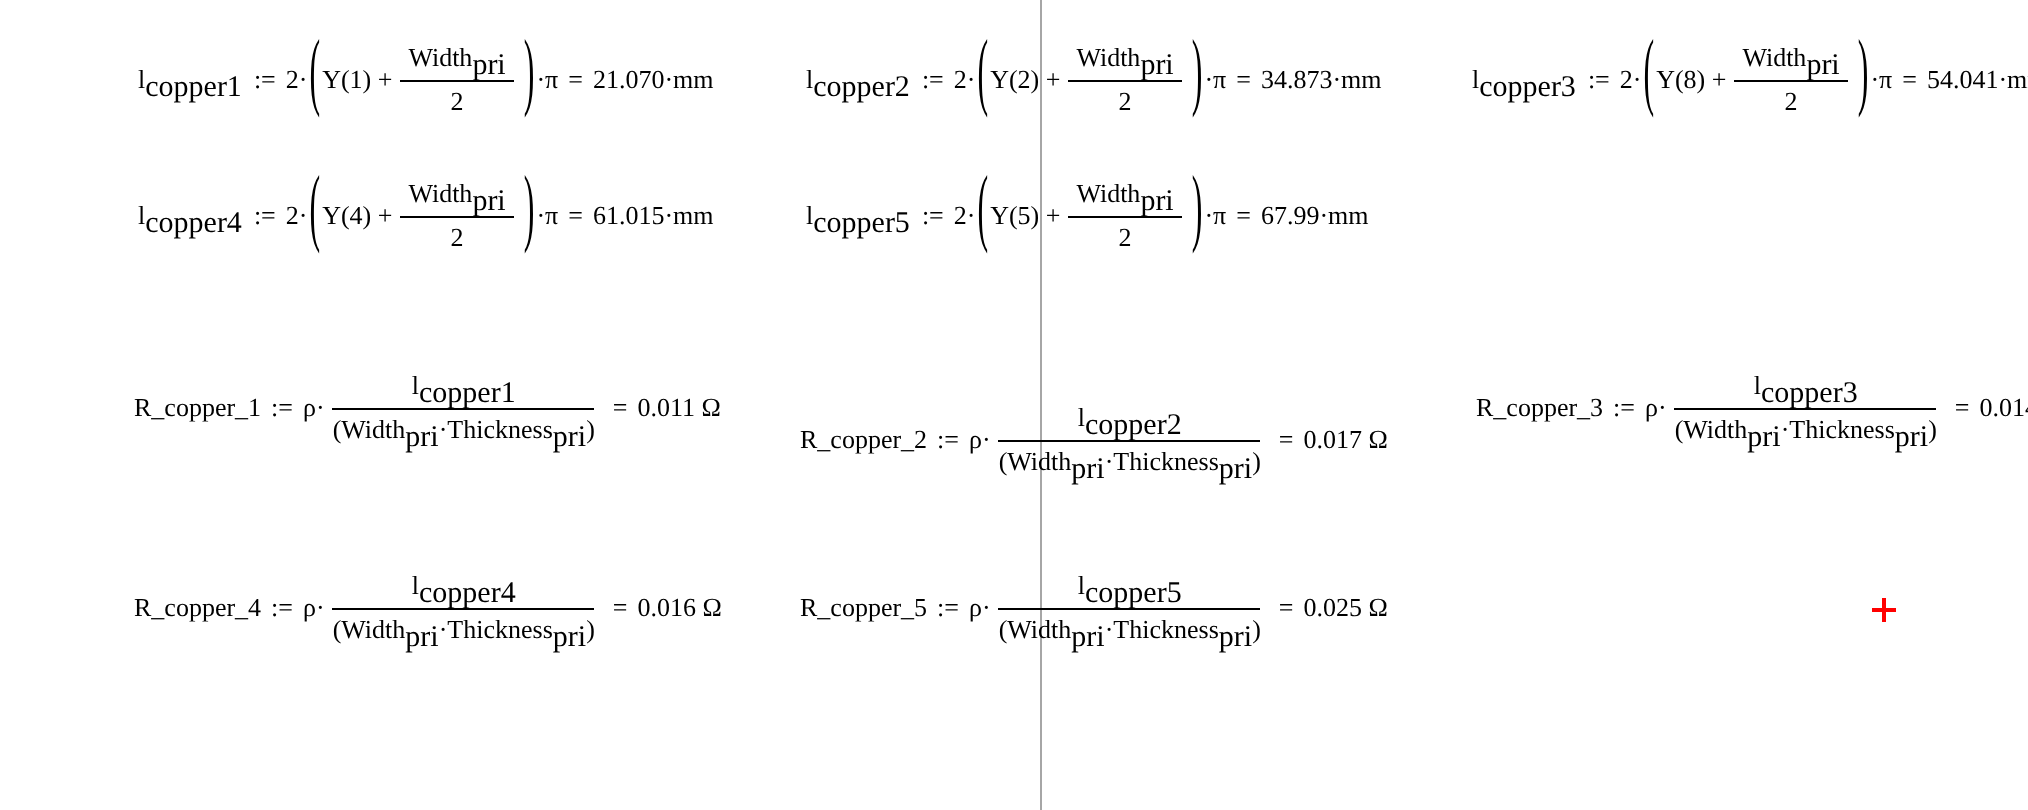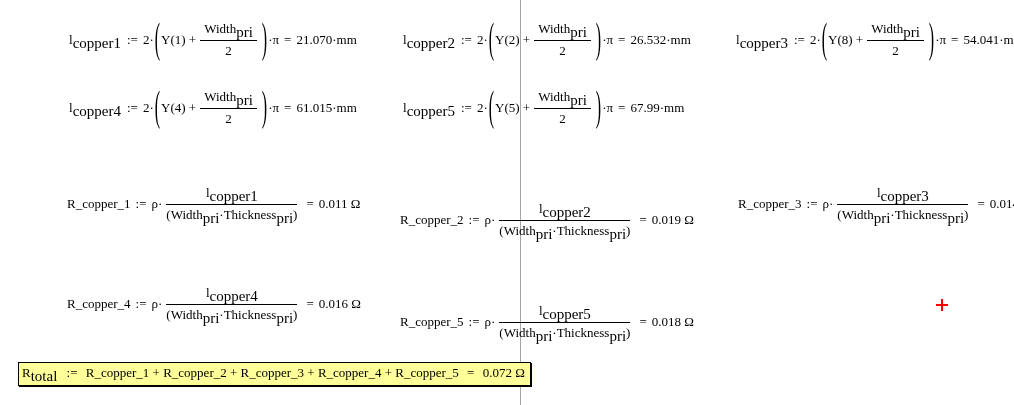--- a/index.html
+++ b/index.html
@@ -56,21 +56,21 @@
     <span>2·</span>
     <span class="bigparen">(</span>
     <span>Y(2) +</span>
     <span class="frac">
       <span class="num"><span>Width</span><sub>pri</sub></span>
       <span class="den">2</span>
     </span>
     <span class="bigparen">)</span>
     <span>·π</span>
     <span class="op">=</span>
-    <span>26.532·mm</span>
+    <span>34.873·mm</span>
   </div>
 
   <div class="region l-region" style="left:700px;top:16px">
     <span class="tight"><span>l</span><sub>copper3</sub></span>
     <span class="op">:=</span>
     <span>2·</span>
     <span class="bigparen">(</span>
     <span>Y(8) +</span>
     <span class="frac">
       <span class="num"><span>Width</span><sub>pri</sub></span>
@@ -128,21 +128,21 @@
 
   <div class="region r-region" style="left:364px;top:194px">
     <span>R_copper_2</span>
     <span class="op">:=</span>
     <span>ρ·</span>
     <span class="frac">
       <span class="num"><span>l</span><sub>copper2</sub></span>
       <span class="den"><span>(</span><span>Width</span><sub>pri</sub><span>·</span><span>Thickness</span><sub>pri</sub><span>)</span></span>
     </span>
     <span class="op">=</span>
-    <span>0.019 Ω</span>
+    <span>0.017 Ω</span>
   </div>
 
   <div class="region r-region" style="left:702px;top:178px">
     <span>R_copper_3</span>
     <span class="op">:=</span>
     <span>ρ·</span>
     <span class="frac">
       <span class="num"><span>l</span><sub>copper3</sub></span>
       <span class="den"><span>(</span><span>Width</span><sub>pri</sub><span>·</span><span>Thickness</span><sub>pri</sub><span>)</span></span>
     </span>
@@ -155,38 +155,31 @@
     <span class="op">:=</span>
     <span>ρ·</span>
     <span class="frac">
       <span class="num"><span>l</span><sub>copper4</sub></span>
       <span class="den"><span>(</span><span>Width</span><sub>pri</sub><span>·</span><span>Thickness</span><sub>pri</sub><span>)</span></span>
     </span>
     <span class="op">=</span>
     <span>0.016 Ω</span>
   </div>
 
-  <div class="region r-region" style="left:364px;top:296px">
+  <div class="region r-region" style="left:364px;top:278px">
     <span>R_copper_5</span>
     <span class="op">:=</span>
     <span>ρ·</span>
     <span class="frac">
       <span class="num"><span>l</span><sub>copper5</sub></span>
       <span class="den"><span>(</span><span>Width</span><sub>pri</sub><span>·</span><span>Thickness</span><sub>pri</sub><span>)</span></span>
     </span>
     <span class="op">=</span>
-    <span>0.018 Ω</span>
+    <span>0.025 Ω</span>
   </div>
 
-  <div class="total-region" style="left:18px;top:362px">
-    <span class="tight"><span>R</span><sub>total</sub></span>
-    <span class="op">:=</span>
-    <span>R_copper_1 + R_copper_2 + R_copper_3 + R_copper_4 + R_copper_5</span>
-    <span class="op">=</span>
-    <span>0.072 Ω</span>
-  </div>
 
   <div class="crosshair">
     <div class="h"></div>
     <div class="v"></div>
   </div>
 
 </div>
 
 </body></html>

